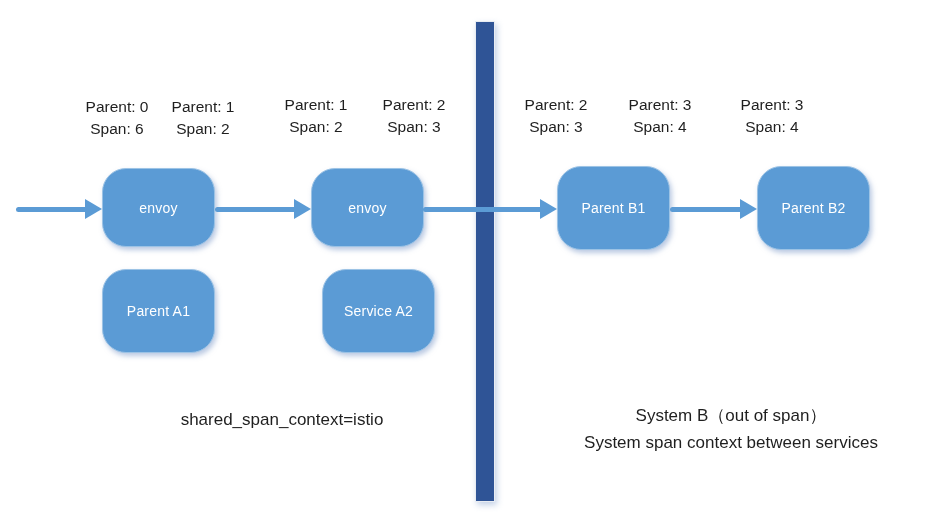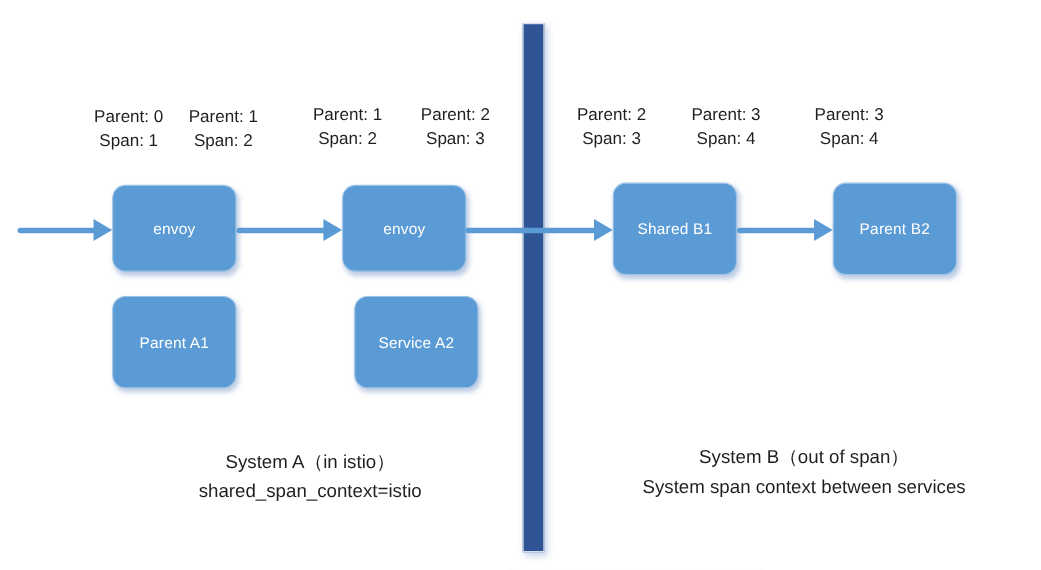--- a/index.html
+++ b/index.html
@@ -31,21 +31,21 @@
     height: 481px;
     background: var(--divider);
     border: 1px solid #E8ECF2;
     box-shadow: 2px 3px 6px rgba(120,150,200,0.45);
     z-index: 1;
   }
   .node {
     position: absolute;
     background: var(--node-fill);
     border: 1.5px solid var(--node-border);
-    border-radius: 12px;
+    border-radius: 24px;
     box-shadow: 2px 3px 5px rgba(120,150,200,0.5);
     display: flex;
     align-items: center;
     justify-content: center;
     z-index: 2;
   }
   .node-label {
     color: var(--node-text);
     font-size: 14px;
     letter-spacing: 0.2px;
@@ -94,21 +94,21 @@
 </style>
 </head>
 <body>
 
 <div class="canvas">
 
   <div class="divider"></div>
 
   <div class="ctx-label" style="left:117px">
     <div>Parent: 0</div>
-    <div>Span: 1</div>
+    <div>Span: 6</div>
   </div>
   <div class="ctx-label" style="left:203px">
     <div>Parent: 1</div>
     <div>Span: 2</div>
   </div>
   <div class="ctx-label" style="left:316px;top:94px">
     <div>Parent: 1</div>
     <div>Span: 2</div>
   </div>
   <div class="ctx-label" style="left:414px;top:94px">
@@ -151,28 +151,27 @@
   <div class="node" style="left:311px;top:168px;width:113px;height:79px">
     <span class="node-label">envoy</span>
   </div>
   <div class="node" style="left:102px;top:269px;width:113px;height:84px">
     <span class="node-label">Parent A1</span>
   </div>
   <div class="node" style="left:322px;top:269px;width:113px;height:84px">
     <span class="node-label">Service A2</span>
   </div>
   <div class="node" style="left:557px;top:166px;width:113px;height:84px">
-    <span class="node-label">Shared B1</span>
+    <span class="node-label">Parent B1</span>
   </div>
   <div class="node" style="left:757px;top:166px;width:113px;height:84px">
     <span class="node-label">Parent B2</span>
   </div>
 
   <div class="caption" style="left:131px;width:302px;top:406px">
-    <div>System A（in istio）</div>
     <div>shared_span_context=istio</div>
   </div>
   <div class="caption" style="left:531px;width:400px;top:402px">
     <div>System B（out of span）</div>
     <div>System span context between services</div>
   </div>
 
 </div>
 
 </body></html>

